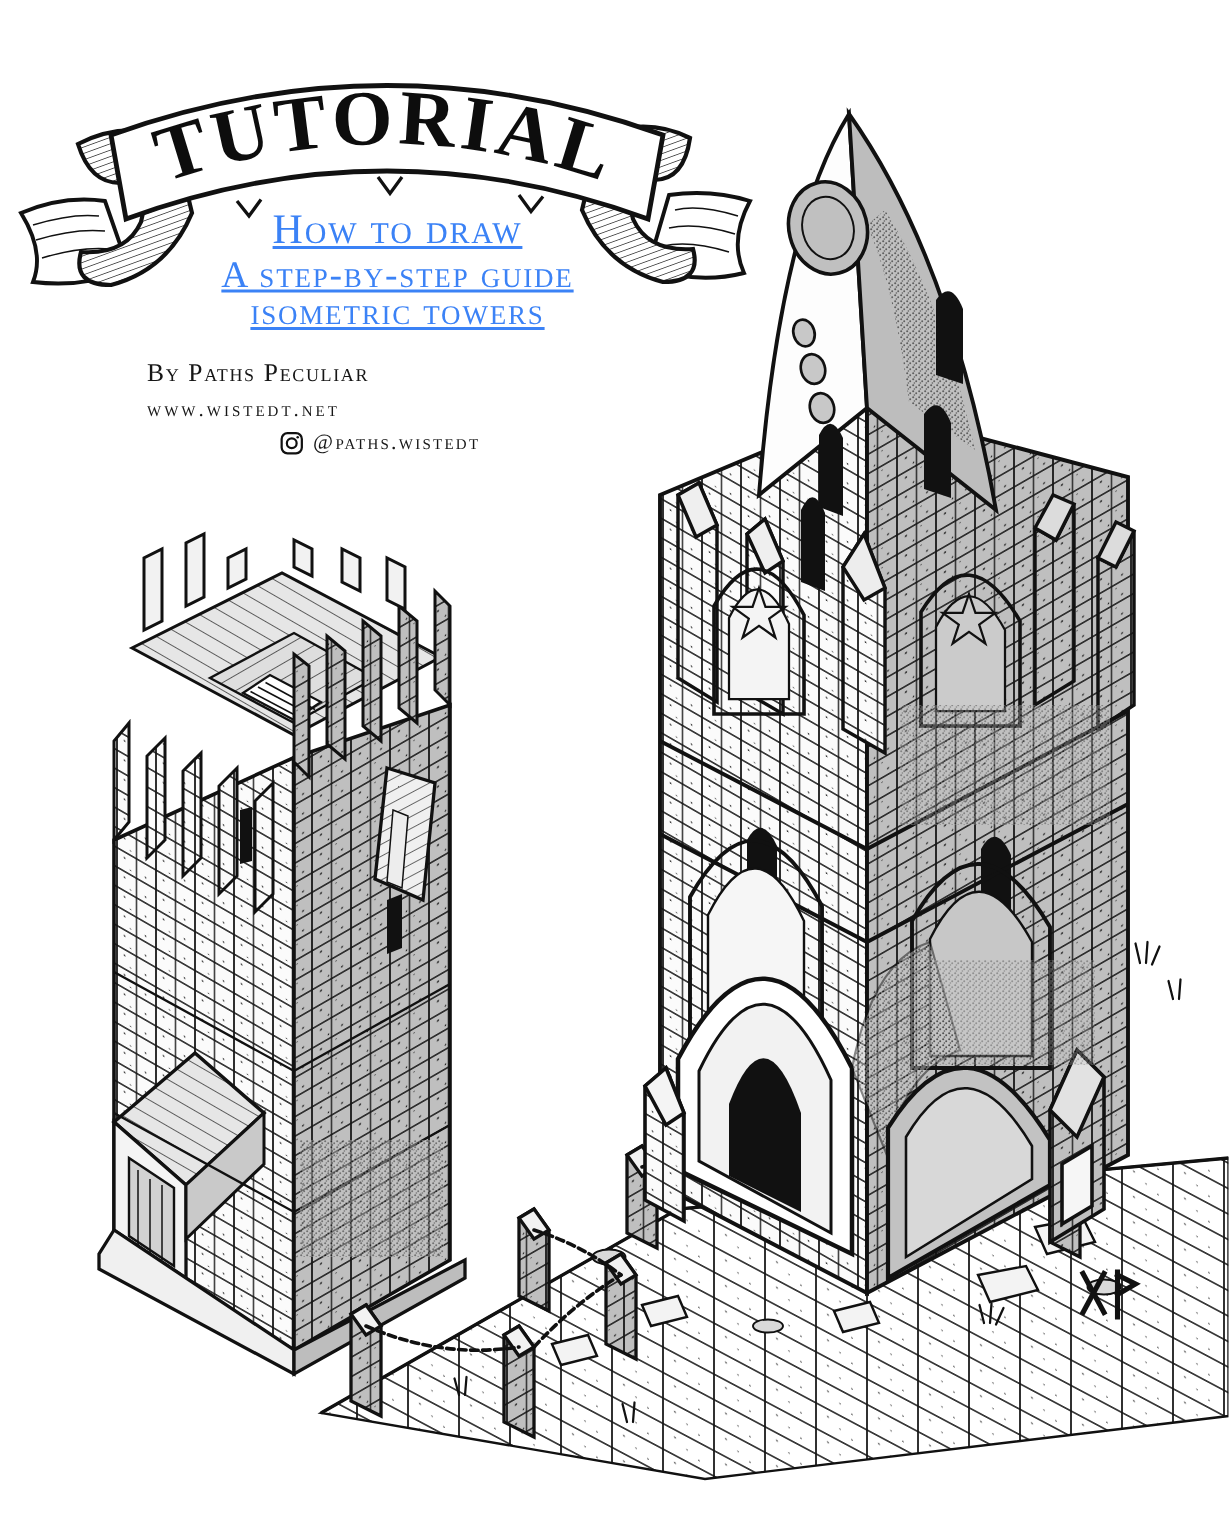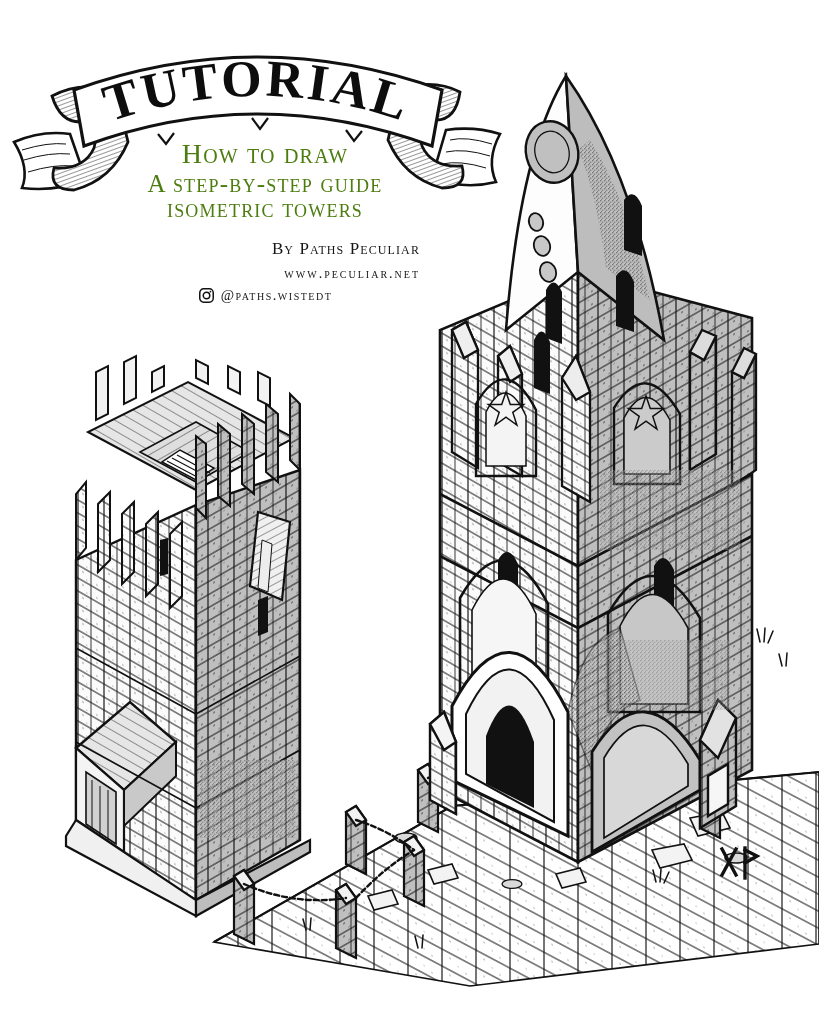--- a/index.html
+++ b/index.html
@@ -10,28 +10,28 @@
   }
   .page{position:absolute;inset:0;background:#fff;}
 
   
   .banner-wrap{position:absolute;left:8px;top:30px;width:500px;height:200px;}
   .banner-wrap svg{display:block;}
 
   .title-block{position:absolute;left:110px;top:140px;width:310px;text-align:center;}
   .title-line{
     font-family:"Liberation Serif", serif;
-    color:#4d7c0f;letter-spacing:1.2px;line-height:1.0;
-    font-variant:small-caps;white-space:nowrap;
+    color:#3b82f6;letter-spacing:1.2px;line-height:1.0;
+    font-variant:small-caps;white-space:nowrap;text-decoration:underline;
   }
   .tl1{font-size:28px;margin-bottom:3px;}
   .tl2{font-size:25px;margin-bottom:3px;}
   .tl3{font-size:25px;margin-bottom:0px;}
 
-  .credits{position:absolute;left:110px;top:238px;width:310px;text-align:right;color:#161616;}
+  .credits{position:absolute;left:98px;top:238px;width:310px;text-align:left;color:#161616;}
   .cr-by{font-size:17px;font-variant:small-caps;letter-spacing:1.1px;line-height:1.35;}
   .cr-url{font-size:14px;font-variant:small-caps;letter-spacing:2.0px;line-height:1.5;margin-top:2px;}
   .cr-ig{font-size:14.5px;font-variant:small-caps;letter-spacing:1.5px;margin-top:3px;
          display:flex;align-items:center;justify-content:center;gap:6px;}
   .ig-icon{width:17px;height:17px;display:inline-block;flex:0 0 auto;}
 
   
   .art{position:absolute;left:0;top:0;width:819px;height:1024px;}
   .art svg{display:block;}
 
@@ -367,21 +367,21 @@
   </div>
 
   <div class="title-block">
     <div class="title-line tl1">How to draw</div>
     <div class="title-line tl3">A step-by-step guide</div>
     <div class="title-line tl2">isometric towers</div>
   </div>
 
   <div class="credits">
     <div class="cr-by">By Paths Peculiar</div>
-    <div class="cr-url">www.peculiar.net</div>
+    <div class="cr-url">www.wistedt.net</div>
     <div class="cr-ig">
       <span class="ig-icon">
         <svg width="17" height="17" viewBox="0 0 24 24" fill="none" stroke="#111" stroke-width="2.1">
           <rect x="2.5" y="2.5" width="19" height="19" rx="5.5"></rect>
           <circle cx="12" cy="12" r="4.6"></circle>
           <circle cx="17.6" cy="6.4" r="1.2" fill="#111" stroke="none"></circle>
         </svg>
       </span>
       <span>@paths.wistedt</span>
     </div>

